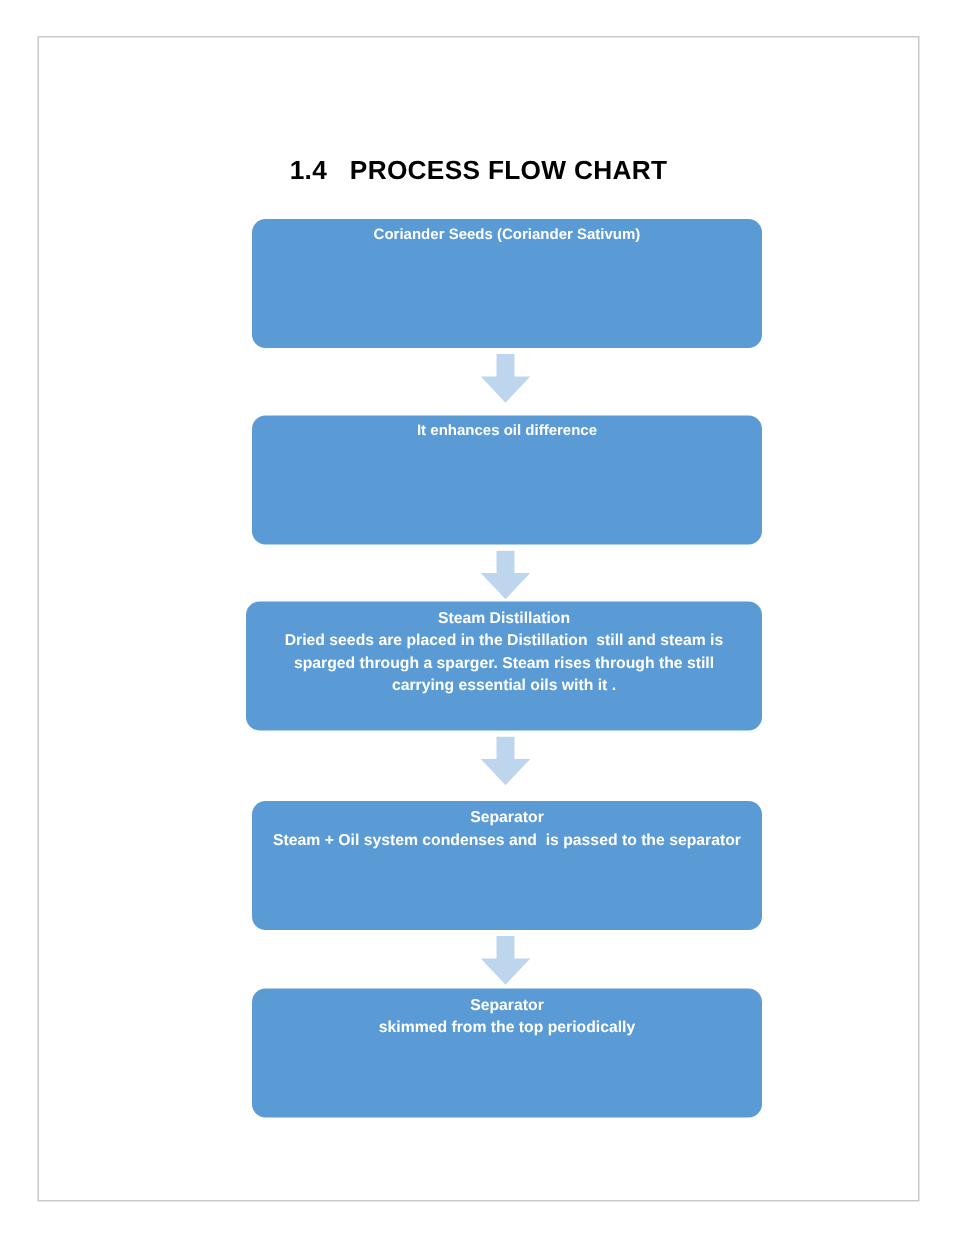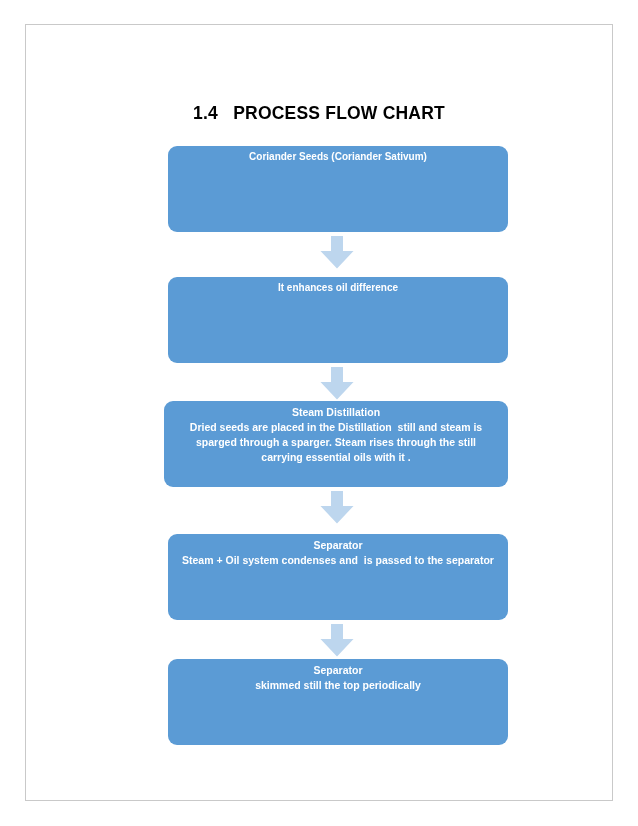--- a/index.html
+++ b/index.html
@@ -150,16 +150,16 @@
   </div>
 
   <div class="flow-arrow" id="arrow-4">
     <svg viewBox="0 0 34 33" xmlns="http://www.w3.org/2000/svg">
       <polygon points="11,0 23,0 23,15 33.5,15 17,32.5 0.5,15 11,15" fill="#BDD6EE"></polygon>
     </svg>
   </div>
 
   <div class="flow-box" id="box-5">
     <span class="line box-title">Separator</span>
-    <span class="line box-body">skimmed still the top periodically</span>
+    <span class="line box-body">skimmed from the top periodically</span>
   </div>
 
 </div>
 
 </body></html>

